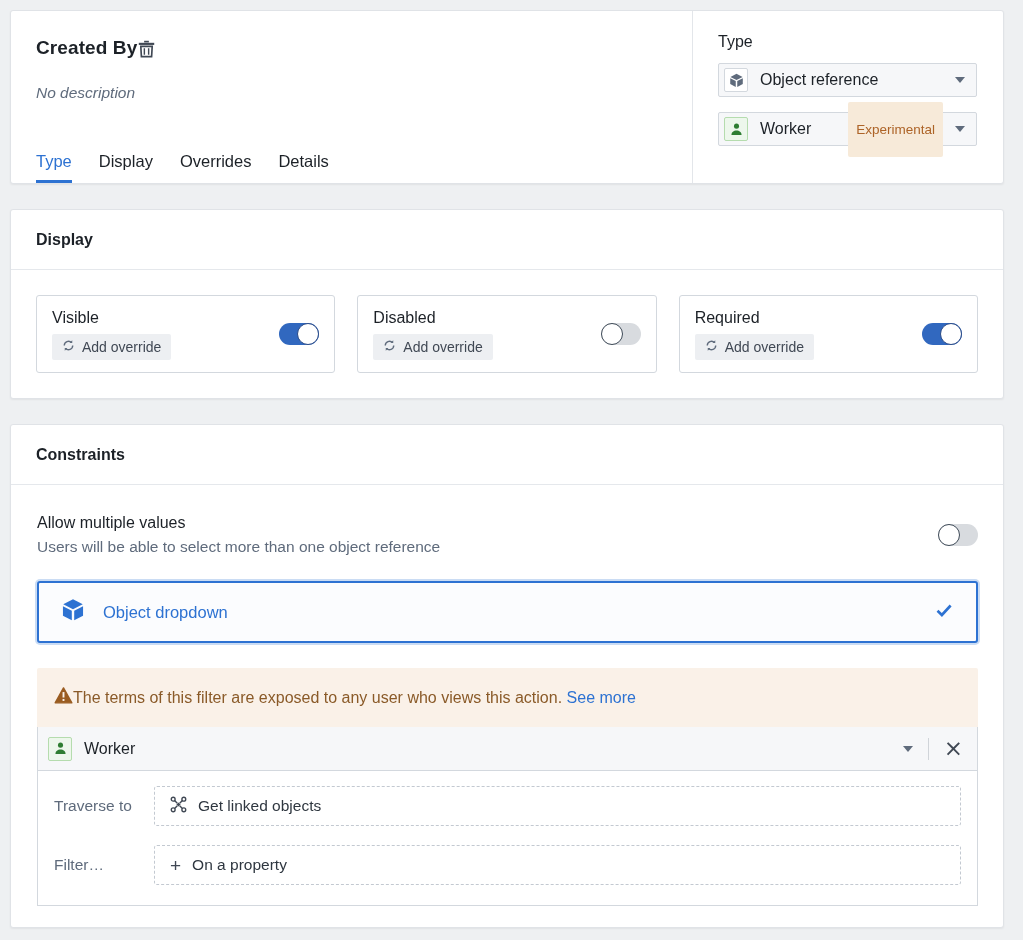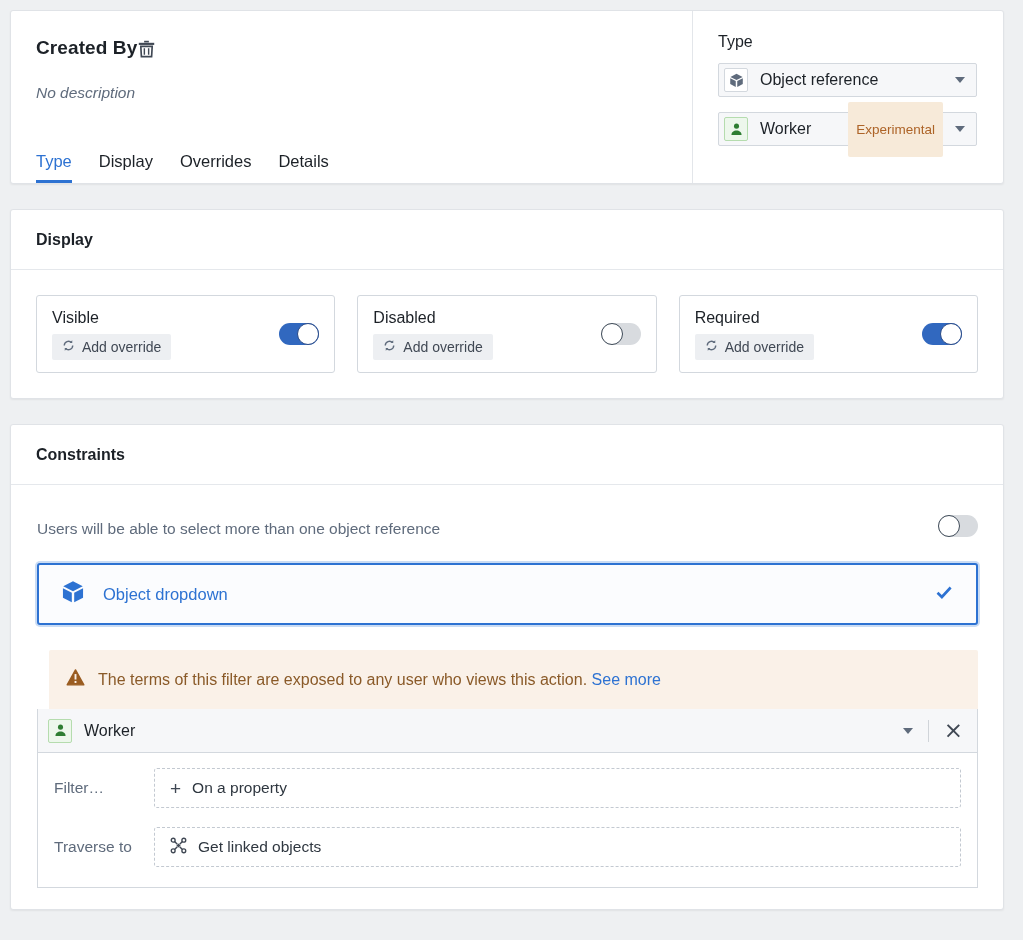--- a/index.html
+++ b/index.html
@@ -86,22 +86,22 @@
   .selected-option {
     margin-top: 25px; height: 62px; border: 2px solid #2d72d2; border-radius: 3px;
     background: #fbfcfe; display: flex; align-items: center; padding: 0 22px;
     box-shadow: 0 0 0 2px rgba(45,114,210,0.25); cursor: pointer;
   }
   .selected-option .opt-label { margin-left: 18px; color: #2d72d2; font-size: 16.5px; }
   .selected-option .check { margin-left: auto; }
 
   .warning {
     margin-top: 25px; background: #faf1e8; border-radius: 2px 2px 0 0;
-    padding: 0 17px; height: 59px; display: flex; align-items: center; gap: 13px;
-    font-size: 16px; color: #8a5a28; margin-left: 12px;
+    padding: 0 17px; height: 59px; display: flex; align-items: center; 
+    font-size: 16px; color: #8a5a28;
   }
   .warning a { color: #2d72d2; text-decoration: none; cursor: pointer; }
 
   .filter-panel { border: 1px solid #d3d8de; border-top: none; }
   .worker-bar {
     height: 44px; background: #f6f7f9; border-bottom: 1px solid #d3d8de;
     display: flex; align-items: center; padding: 0 14px 0 10px;
   }
   .worker-bar .wb-label { margin-left: 12px; font-size: 16px; }
   .worker-bar .caret { margin-left: auto; cursor: pointer; }
@@ -244,20 +244,21 @@
 
   </div>
 </div>
 
 <div class="col section card">
   <div class="section-header">Constraints</div>
   <div class="constraints-body">
 
     <div class="multi-row">
       <div>
+        <div class="multi-label">Allow multiple values</div>
         <div class="multi-desc">Users will be able to select more than one object reference</div>
       </div>
       <div class="switch">
           <div class="knob"></div>
         </div>
     </div>
 
     <div class="selected-option">
       <span>
         <svg width="24" height="24" viewBox="0 0 16 16" fill="#2d72d2">
@@ -296,42 +297,42 @@
             <path d="M2.6 13.8c0-3 2.4-4.7 5.4-4.7s5.4 1.7 5.4 4.7z"></path>
           </svg>
         </span>
         <span class="wb-label">Worker</span>
         <span class="caret"></span>
         <span class="vdiv"></span>
         <span class="close-x">×</span>
       </div>
 
       <div class="filter-rows">
-        <div class="frow">
-          <div class="frow-label">Filter…</div>
-          <button class="dashed-btn">
-            <span class="plus-glyph">+</span>
-            <span>On a property</span>
-          </button>
-        </div>
         <div class="frow">
           <div class="frow-label">Traverse to</div>
           <button class="dashed-btn">
             <span>
               <svg width="17" height="17" viewBox="0 0 16 16">
                 <g stroke="#404854" stroke-width="1.3" fill="none">
                   <circle cx="3" cy="3" r="1.8"></circle>
                   <circle cx="13" cy="3" r="1.8"></circle>
                   <circle cx="3" cy="13" r="1.8"></circle>
                   <circle cx="13" cy="13" r="1.8"></circle>
                   <path d="M4.3 4.3 6.9 6.9M11.7 4.3 9.1 6.9M4.3 11.7 6.9 9.1M11.7 11.7 9.1 9.1"></path>
                 </g>
                 <rect x="6.6" y="6.6" width="2.8" height="2.8" fill="#404854" transform="rotate(45 8 8)"></rect>
               </svg>
             </span>
             <span>Get linked objects</span>
           </button>
         </div>
+        <div class="frow">
+          <div class="frow-label">Filter…</div>
+          <button class="dashed-btn">
+            <span class="plus-glyph">+</span>
+            <span>On a property</span>
+          </button>
+        </div>
       </div>
     </div>
 
   </div>
 </div>
 
 </body></html>

